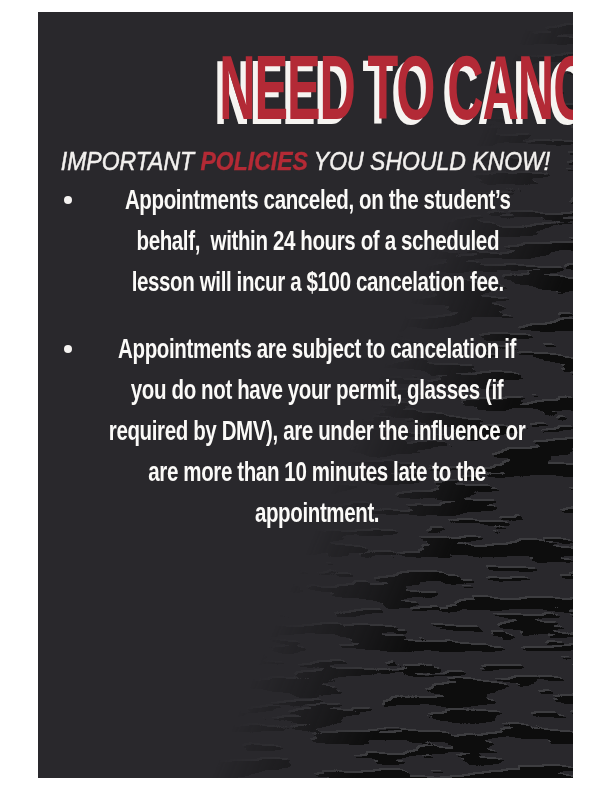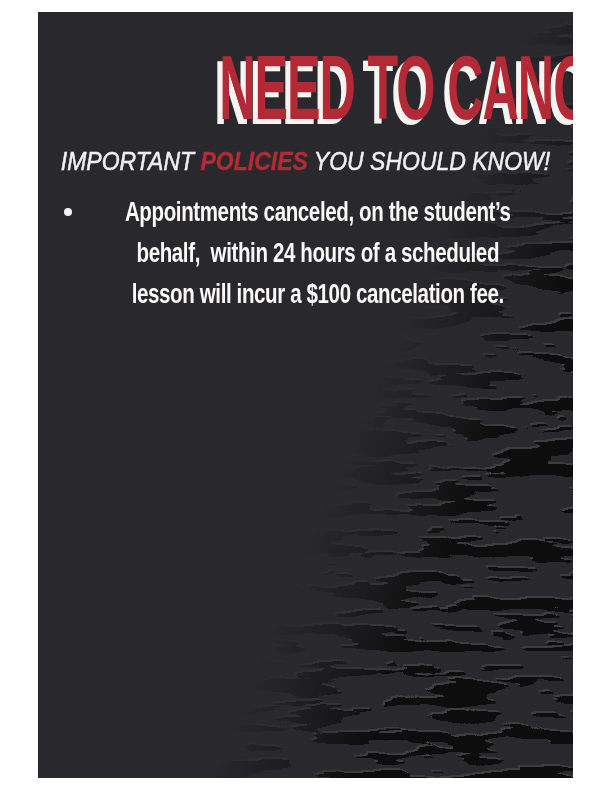--- a/index.html
+++ b/index.html
@@ -73,21 +73,21 @@
   }
   .subtitle .sub-white {
     -webkit-text-stroke: 0.5px #f2f0ee;
   }
   .subtitle .accent {
     color: #b42a35;
     font-weight: bold;
     -webkit-text-stroke: 0.3px #b42a35;
   }
   .bullets {
-    margin-top: 14px;
+    margin-top: 2px;
   }
   .bullet {
     position: relative;
     display: flex;
     justify-content: center;
     margin-bottom: 26px;
   }
   .dot {
     position: absolute;
     left: 26px;
@@ -159,17 +159,25 @@
       <div class="bullets">
 
         <div class="bullet">
           <span class="dot"></span>
           <div class="bullet-text">Appointments canceled, on the student’s
 behalf,  within 24 hours of a scheduled
 lesson will incur a $100 cancelation fee.</div>
         </div>
 
 
+        <div class="bullet">
+          <span class="dot"></span>
+          <div class="bullet-text">Appointments are subject to cancelation if
+you do not have your permit, glasses (if
+required by DMV), are under the influence or
+are more than 10 minutes late to the
+appointment.</div>
+        </div>
 
       </div>
     </div>
   </div>
 </div>
 
 </body></html>

